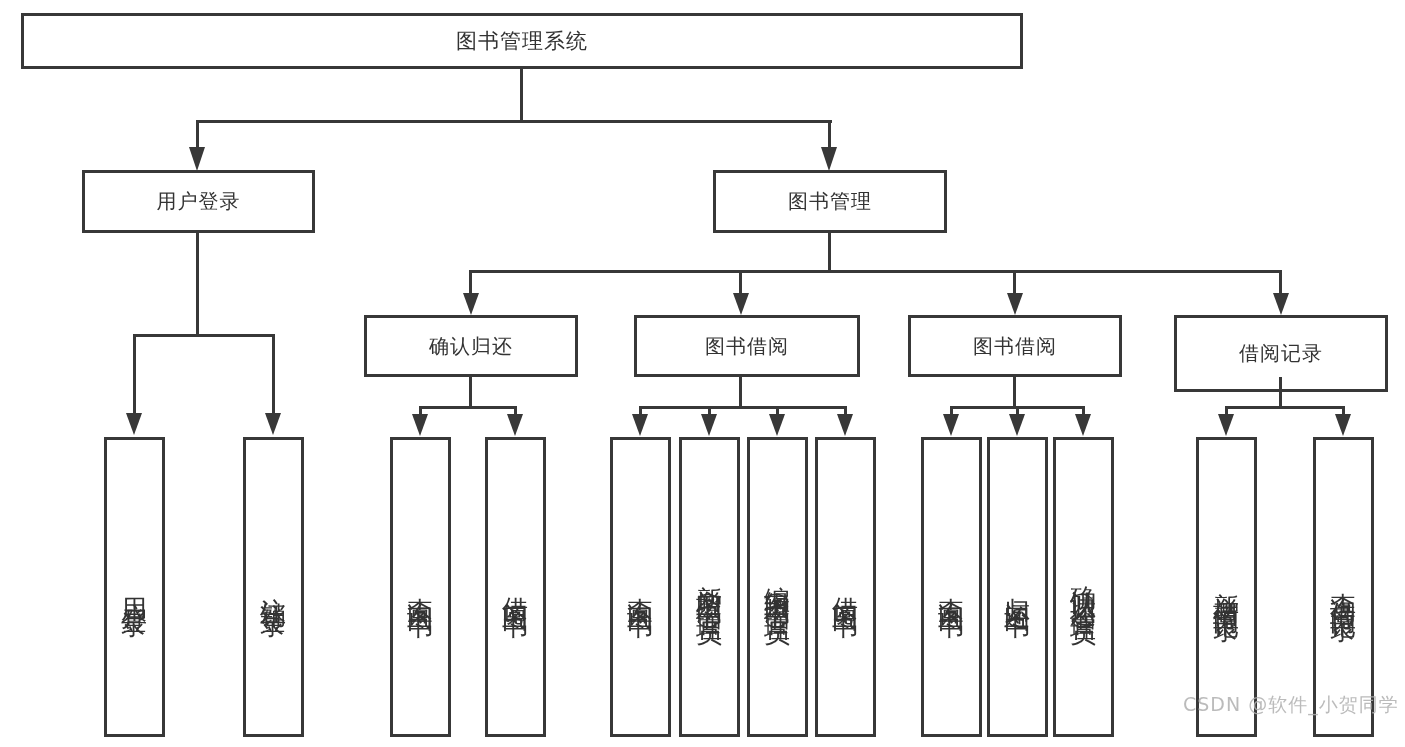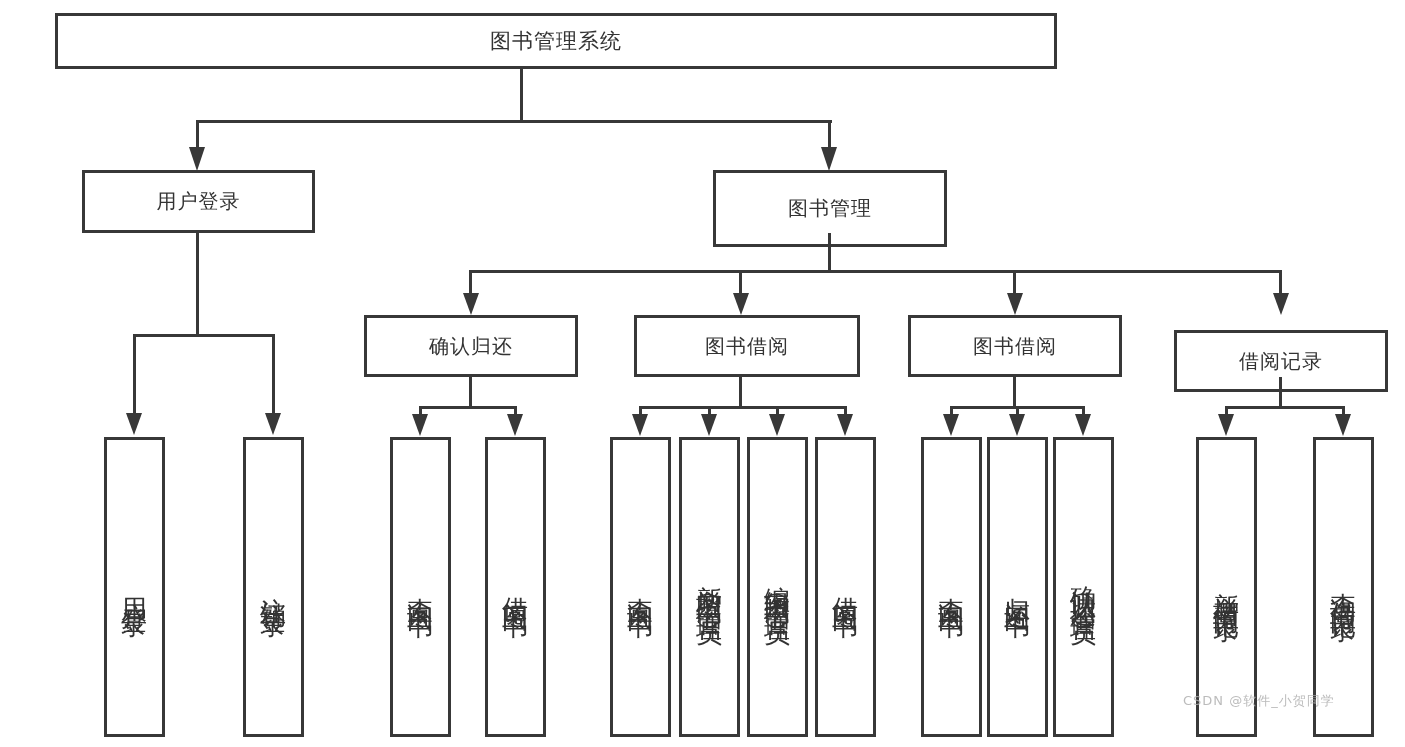--- a/index.html
+++ b/index.html
@@ -30,47 +30,47 @@
   .vline{position:absolute;width:3px;background:var(--line);}
   .hline{position:absolute;height:3px;background:var(--line);}
   .arr{
     position:absolute;width:0;height:0;
     border-left:8px solid transparent;border-right:8px solid transparent;
     border-top:22px solid var(--line);
   }
   .arr.big{border-top-width:24px;}
   .watermark{
     position:absolute;left:1183px;top:692px;z-index:10;
-    font-size:13px;color:var(--wm);opacity:.85;white-space:nowrap;letter-spacing:1px;
+    font-size:19px;color:var(--wm);opacity:.85;white-space:nowrap;letter-spacing:1px;
   }
 </style>
 </head>
 <body style="background: rgb(255, 255, 255);">
 
-<div class="box root" style="left:21px;top:13px;width:1002px;height:56px;margin-left:34px;">
+<div class="box root" style="left:21px;top:13px;width:1002px;height:56px;">
   <span class="label">图书管理系统</span>
 </div>
 
 <div class="box" style="left:82px;top:170px;width:233px;height:63px;">
   <span class="label">用户登录</span>
 </div>
-<div class="box" style="left:713px;top:170px;width:234px;height:77px;">
+<div class="box" style="left:713px;top:170px;width:234px;height:63px;">
   <span class="label">图书管理</span>
 </div>
 
 <div class="box" style="left:364px;top:315px;width:214px;height:62px;">
   <span class="label">确认归还</span>
 </div>
 <div class="box" style="left:634px;top:315px;width:226px;height:62px;">
   <span class="label">图书借阅</span>
 </div>
 <div class="box" style="left:908px;top:315px;width:214px;height:62px;">
   <span class="label">图书借阅</span>
 </div>
-<div class="box" style="left:1174px;top:330px;width:214px;height:62px;">
+<div class="box" style="left:1174px;top:315px;width:214px;height:77px;">
   <span class="label">借阅记录</span>
 </div>
 
 <div class="leaf" style="left:104px;">
   <span class="vtext">用户登录</span>
 </div>
 <div class="leaf" style="left:243px;">
   <span class="vtext">注销登录</span>
 </div>
 

